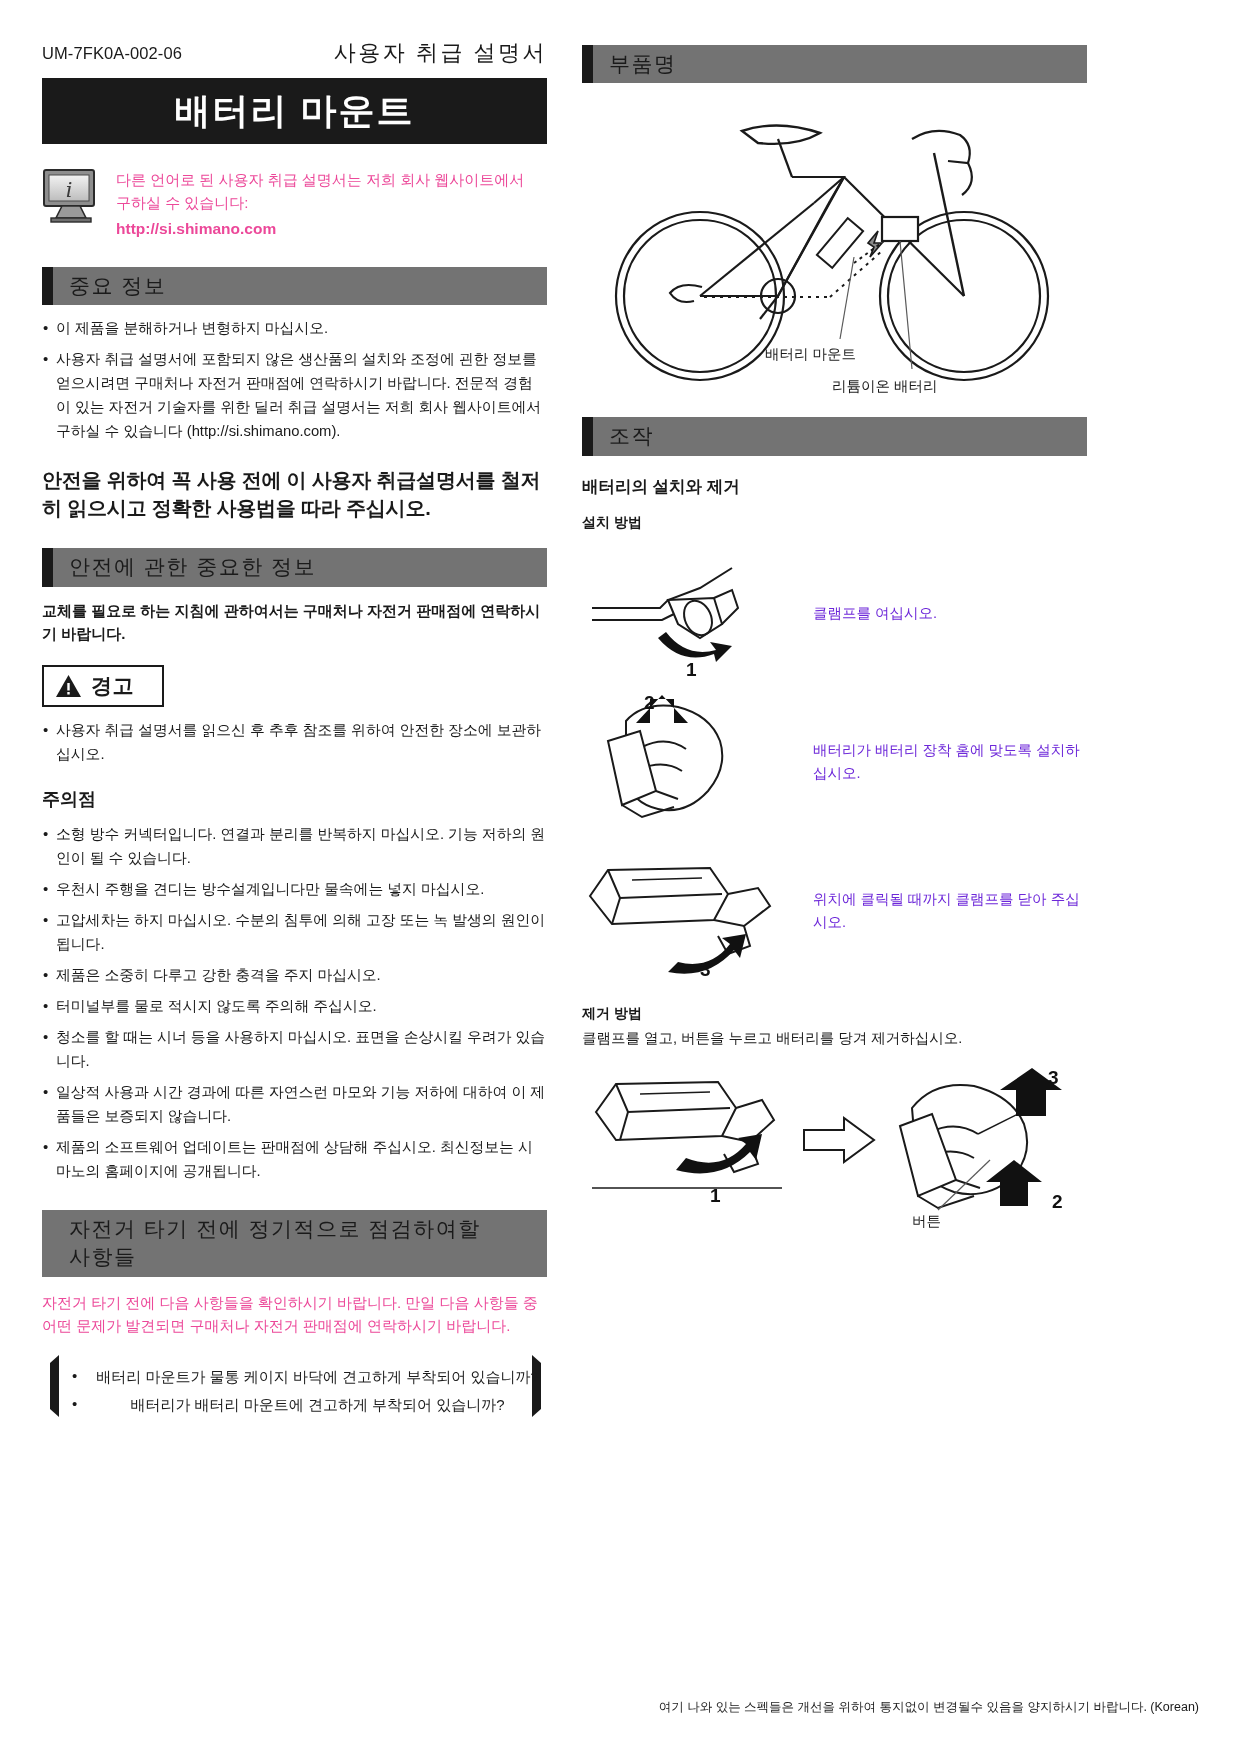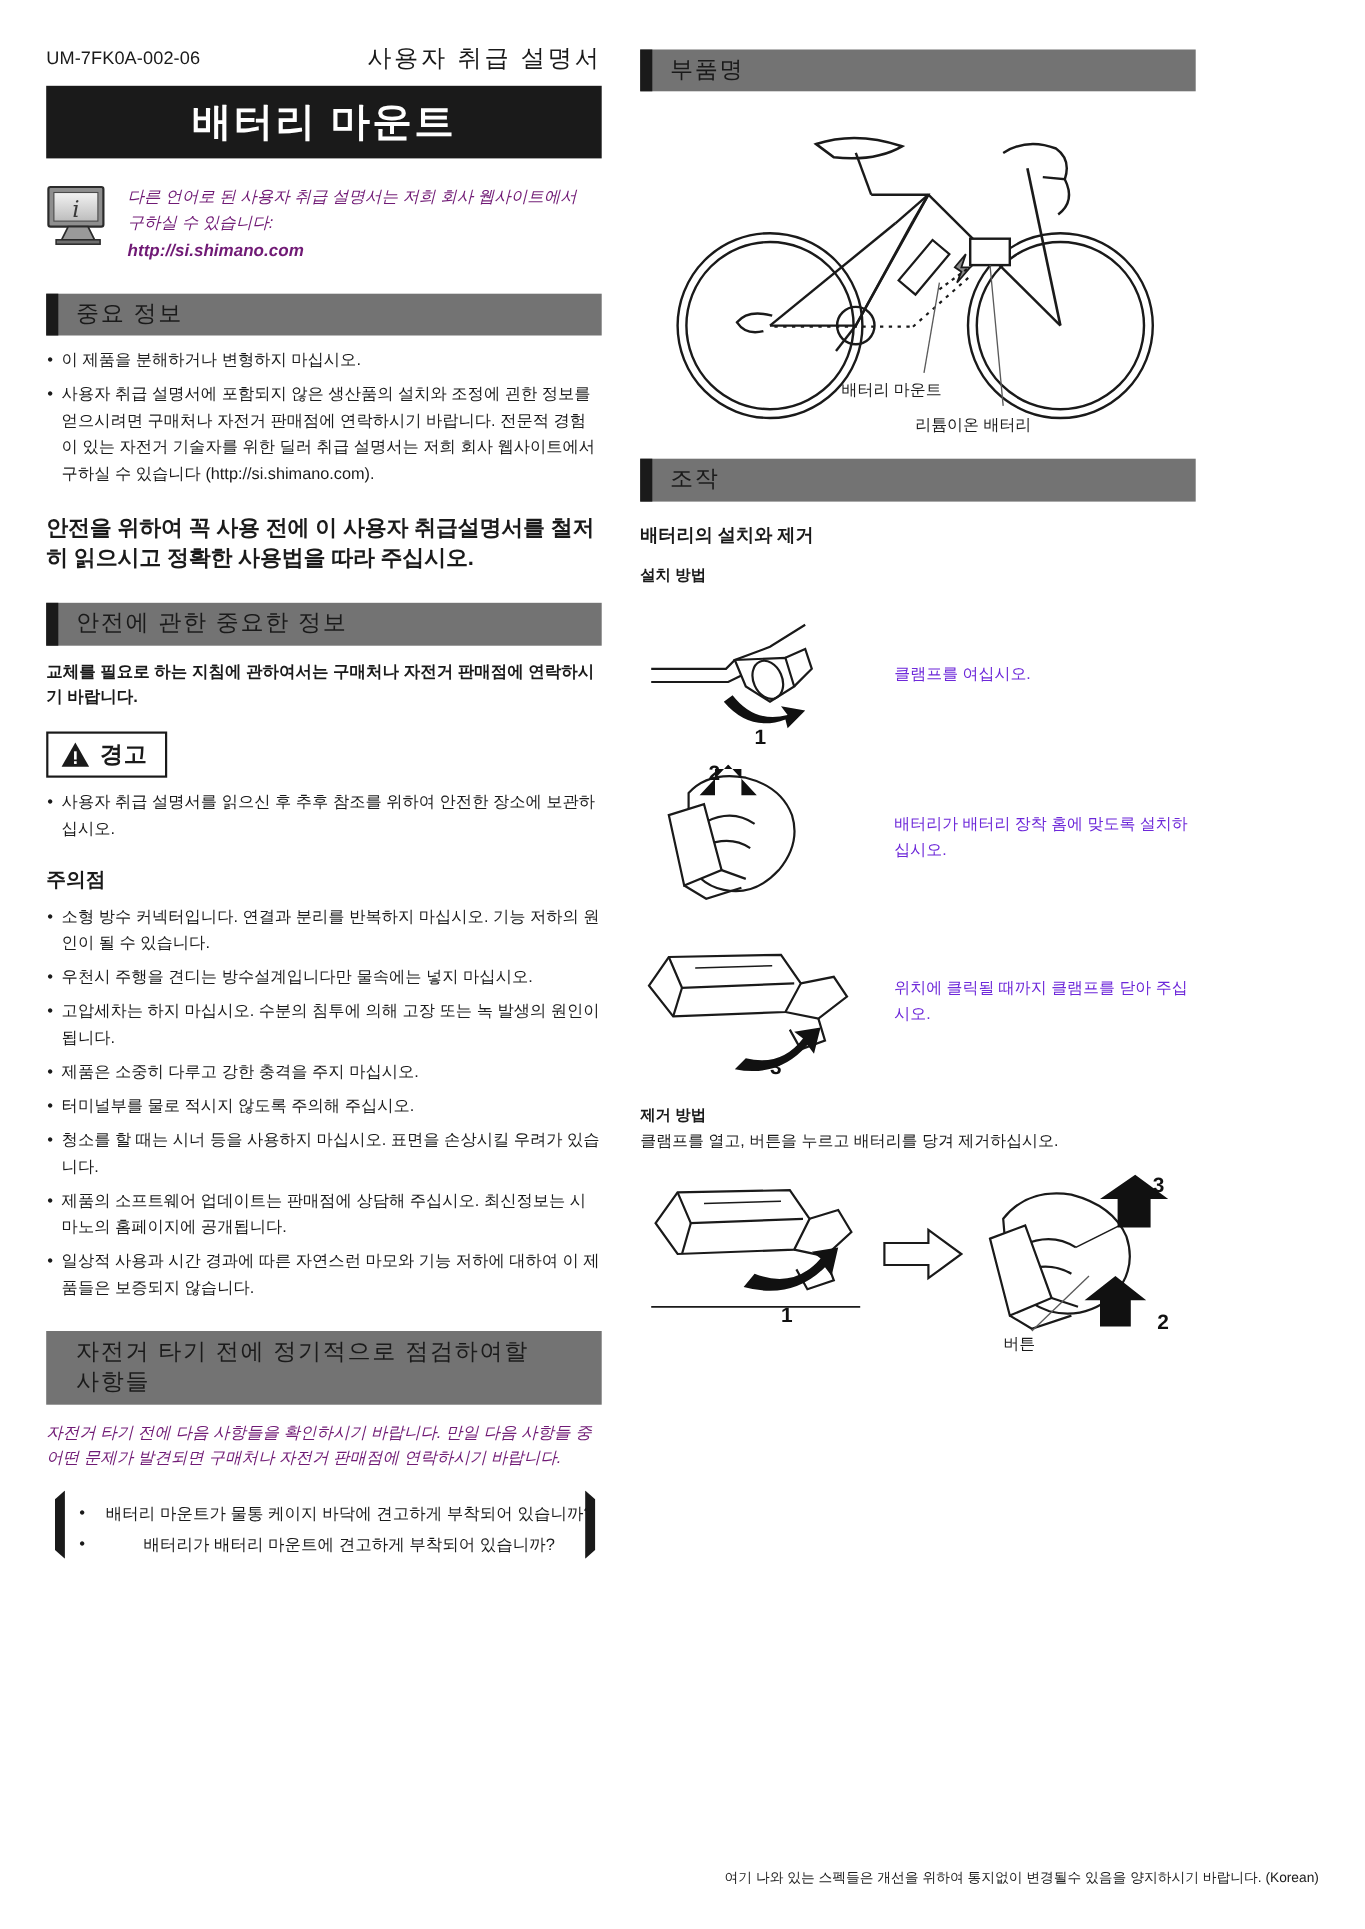--- a/index.html
+++ b/index.html
@@ -31,21 +31,21 @@
     background:#1a1a1a;color:#ffffff;
     height:66px;line-height:66px;
     text-align:center;
     font-size:36px;font-weight:bold;letter-spacing:2px;
     margin-top:4px;
   }
 
   
   .info-row{display:flex;margin-top:22px;gap:12px;align-items:flex-start;}
   .monitor-icon{width:62px;flex:0 0 62px;padding-top:2px;}
-  .info-text{font-size:15px;line-height:1.55;color:#701a75;padding-top:2px;font-style:italic;}
+  .info-text{font-size:15px;line-height:1.55;color:#ec4899;padding-top:2px;}
   .info-url{font-weight:bold;font-size:15.5px;margin-top:2px;display:block;}
 
   
   .sec{
     display:flex;align-items:stretch;
     background:#737373;
     margin-top:26px;
     min-height:36px;
   }
   .sec .tab{width:11px;background:#1a1a1a;flex:0 0 11px;}
@@ -72,21 +72,21 @@
     margin-top:22px;letter-spacing:-.2px;
   }
   .bold-sub{
     font-size:15px;font-weight:bold;line-height:1.55;margin-top:12px;
   }
 
   
   .warn-box{
     display:inline-flex;align-items:center;gap:9px;
     border:2.5px solid #1a1a1a;
-    padding:5px 16px 5px 11px;
+    padding:5px 28px 5px 11px;
     margin-top:20px;
   }
   .warn-box .wtxt{font-size:21px;font-weight:bold;letter-spacing:.5px;}
 
   h4.subhead{font-size:18px;font-weight:bold;margin:20px 0 2px 0;}
 
   
   .checklist{
     position:relative;margin-top:18px;
     padding:6px 0 6px 30px;
@@ -199,22 +199,22 @@
     </ul>
 
     <h4 class="subhead">주의점</h4>
     <ul class="bl">
       <li>소형 방수 커넥터입니다. 연결과 분리를 반복하지 마십시오. 기능 저하의 원인이 될 수 있습니다.</li>
       <li>우천시 주행을 견디는 방수설계입니다만 물속에는 넣지 마십시오.</li>
       <li>고압세차는 하지 마십시오. 수분의 침투에 의해 고장 또는 녹 발생의 원인이 됩니다.</li>
       <li>제품은 소중히 다루고 강한 충격을 주지 마십시오.</li>
       <li>터미널부를 물로 적시지 않도록 주의해 주십시오.</li>
       <li>청소를 할 때는 시너 등을 사용하지 마십시오. 표면을 손상시킬 우려가 있습니다.</li>
+      <li>일상적 사용과 시간 경과에 따른 자연스런 마모와 기능 저하에 대하여 이 제품들은 보증되지 않습니다.</li>
       <li>제품의 소프트웨어 업데이트는 판매점에 상담해 주십시오. 최신정보는 시마노의 홈페이지에 공개됩니다.</li>
-      <li>일상적 사용과 시간 경과에 따른 자연스런 마모와 기능 저하에 대하여 이 제품들은 보증되지 않습니다.</li>
     </ul>
 
     
     <div class="sec two-line">
       <div class="tab"></div>
       <div class="lbl">
         <span>자전거 타기 전에 정기적으로 점검하여할</span><br>
         <span>사항들</span>
       </div>
     </div>

